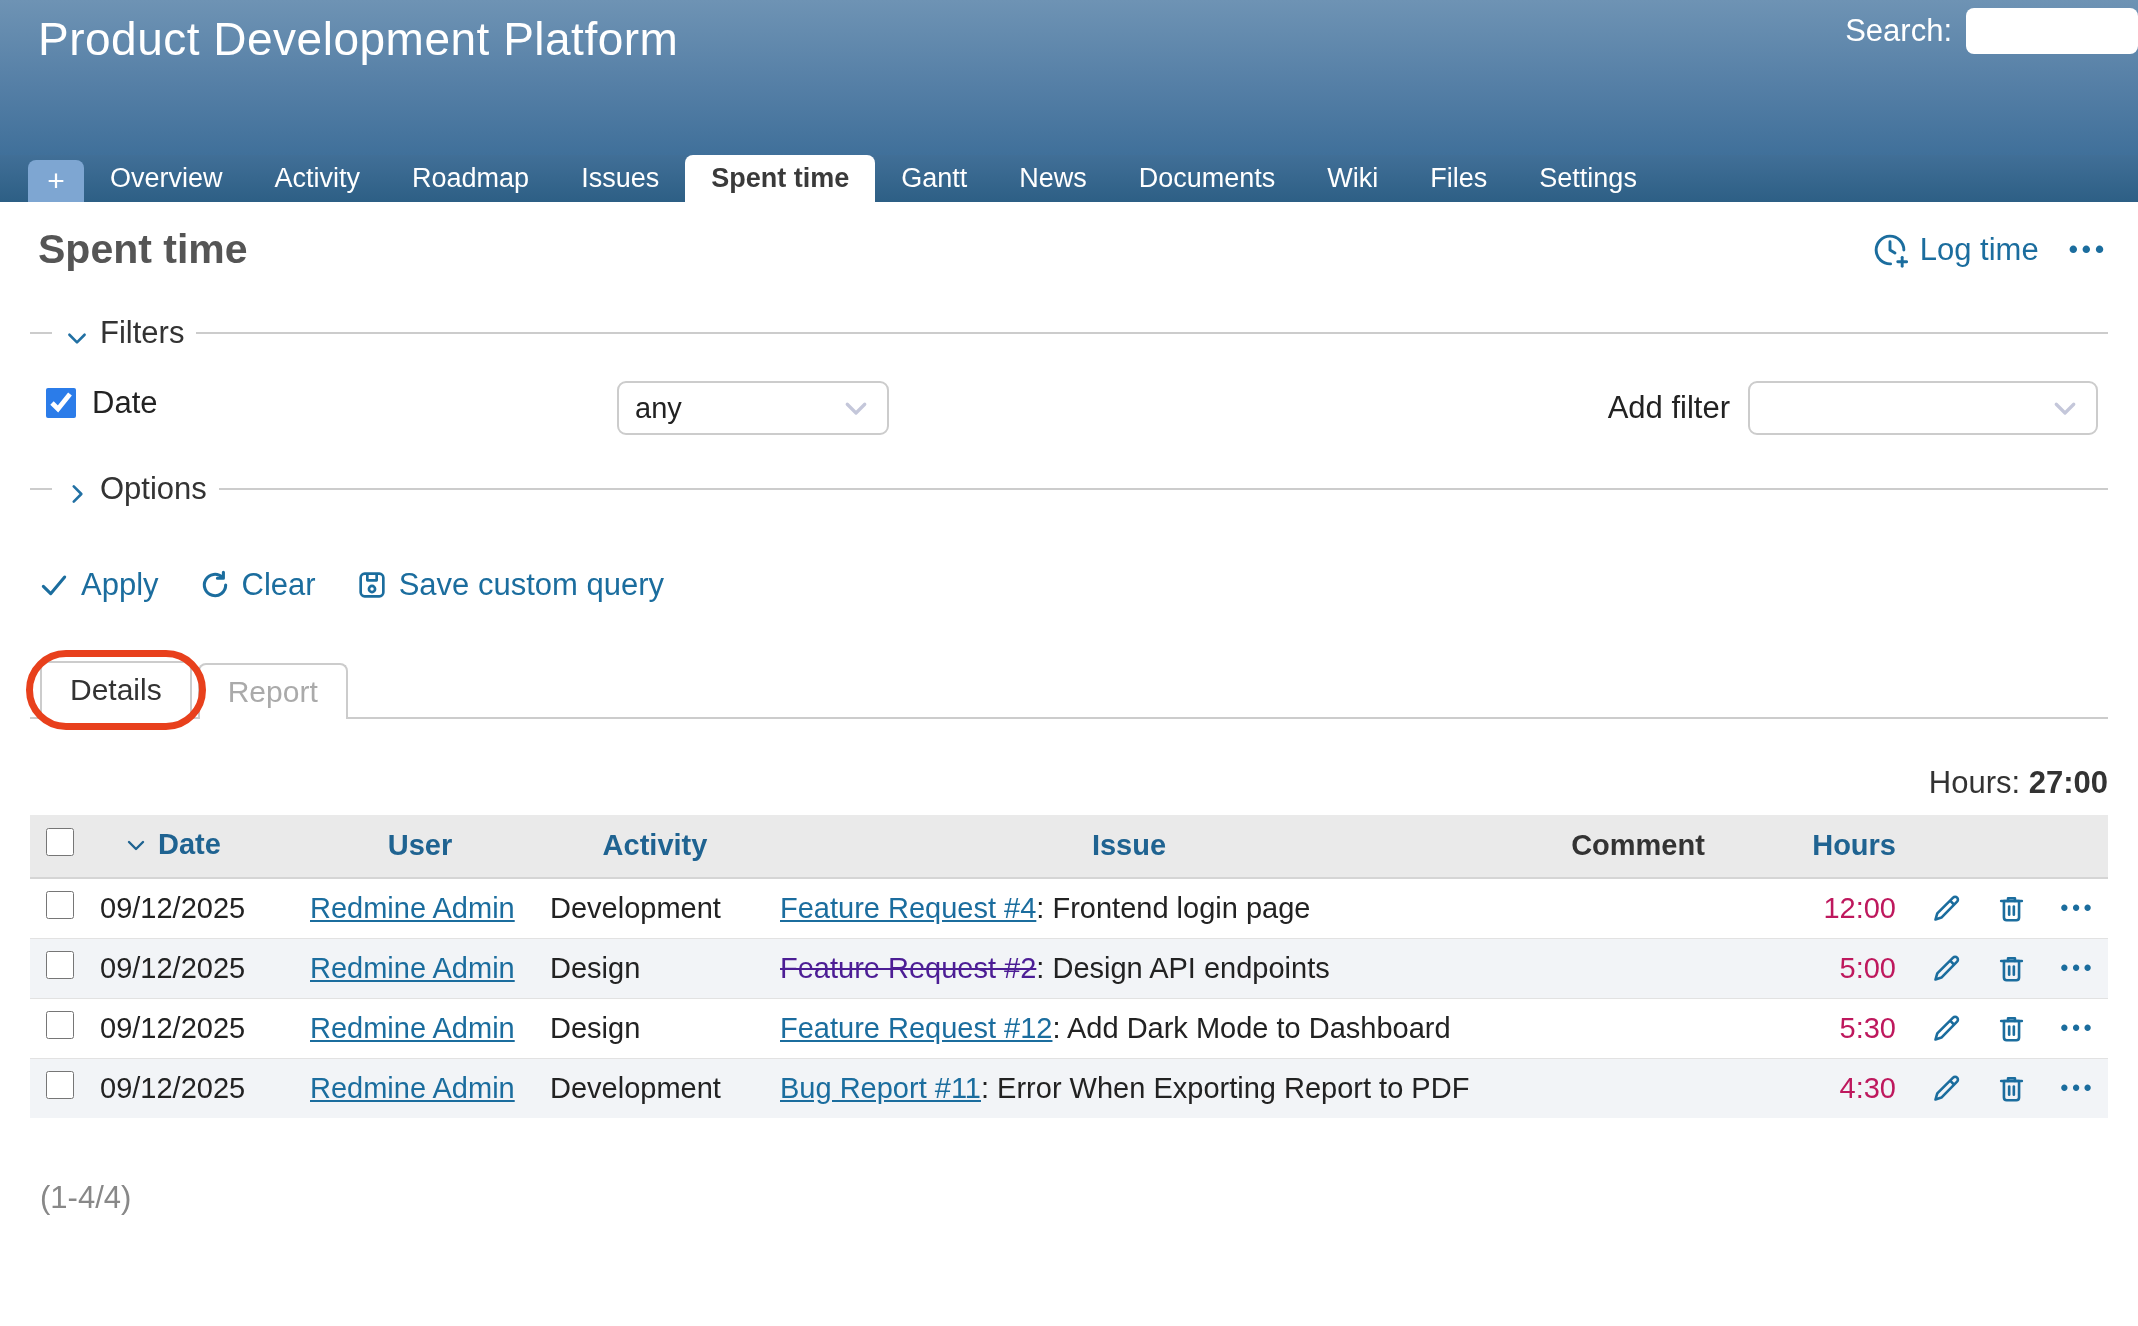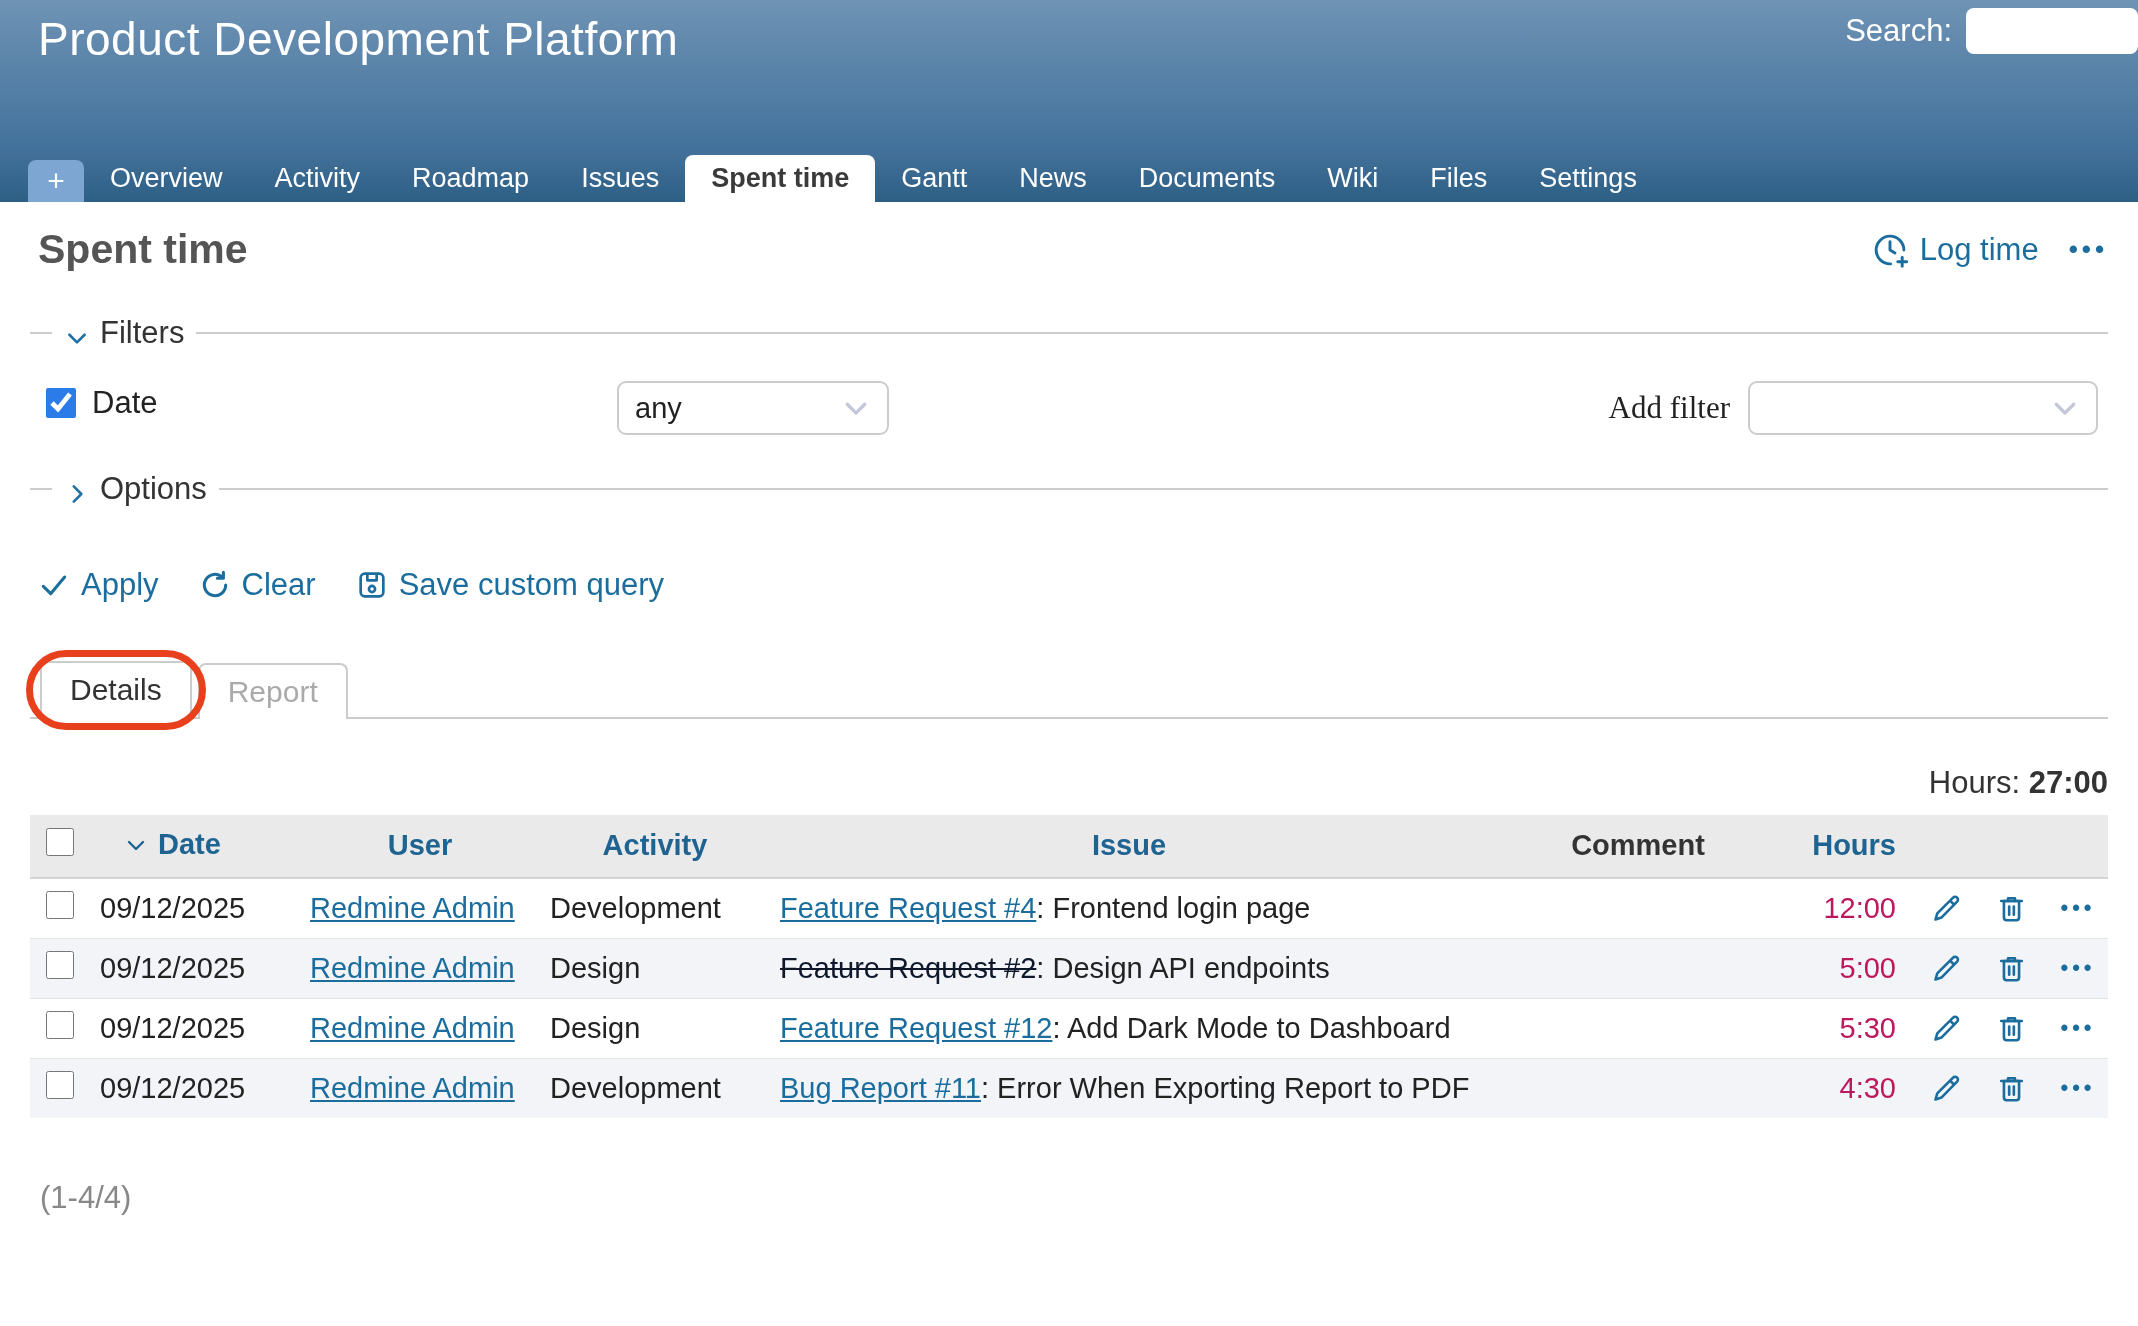--- a/index.html
+++ b/index.html
@@ -75,21 +75,21 @@
   .date-filter { position:absolute; left:16px; top:4px; display:flex; align-items:center; gap:16px; }
   .date-filter input[type=checkbox] { width:30px; height:30px; accent-color:#2b7ce9; cursor:pointer; }
   .date-filter label { font-size:31px; color:#222; cursor:pointer; }
   .select {
     border:2px solid #ccc; border-radius:9px; height:54px; background:#fff;
     display:flex; align-items:center; justify-content:space-between;
     padding:0 16px; font-size:29px; color:#222; cursor:pointer;
   }
   .op-select { position:absolute; left:587px; top:0; width:272px; }
   .select .sel-chevron { color:#c4c7da; display:flex; }
-  .addfilter { position:absolute; right:10px; top:0; display:flex; align-items:center; gap:18px;font-family:Liberation Serif, serif; }
+  .addfilter { position:absolute; right:10px; top:0; display:flex; align-items:center; gap:18px; }
   .addfilter .af-label { font-size:31px; color:#222; }
   .af-select { width:350px; }
 
   .options-fieldset { margin-top:34px; }
 
   .query-actions {
     margin-top:60px; margin-left:8px;
     display:flex; align-items:center; gap:40px; font-size:31px;
   }
   .qa-item { display:flex; align-items:center; gap:11px; color:#1b6d9e; }
@@ -135,21 +135,21 @@
   td.c-user { width:240px; }
   td.c-activity { width:230px; color:#222; }
   td.c-issue { }
   td.c-comment { width:300px; }
   th.c-hours, td.c-hours { text-align:right; padding-right:22px; }
   td.c-hours { width:130px; font-weight:normal; color:#be185d; }
   td.c-actions { width:190px; }
   .th-date-inner { display:inline-flex; align-items:center; gap:10px; }
   .sort-chevron { color:#1f6391; display:flex; }
   .issue-suffix { color:#222; }
-  .issue-link.closed { color:#0f172a; text-decoration:line-through; }
+  .issue-link.closed { color:#4c1d95; text-decoration:line-through; }
   .row-actions { display:flex; align-items:center; gap:32px; justify-content:center; }
   .icon-btn { color:#1b6d9e; display:flex; align-items:center; cursor:pointer; background:none; border:none; }
   .row-more { font-size:22px; letter-spacing:4px; font-weight:bold; color:#1b6d9e; cursor:pointer; }
 
   .pagination { margin:62px 0 0 10px; font-size:31px; color:#888; }
 
   .page-footer {
     margin-top:46px; text-align:right; font-size:31px; color:#777;
     display:flex; justify-content:flex-end; align-items:center; gap:14px;
   }

